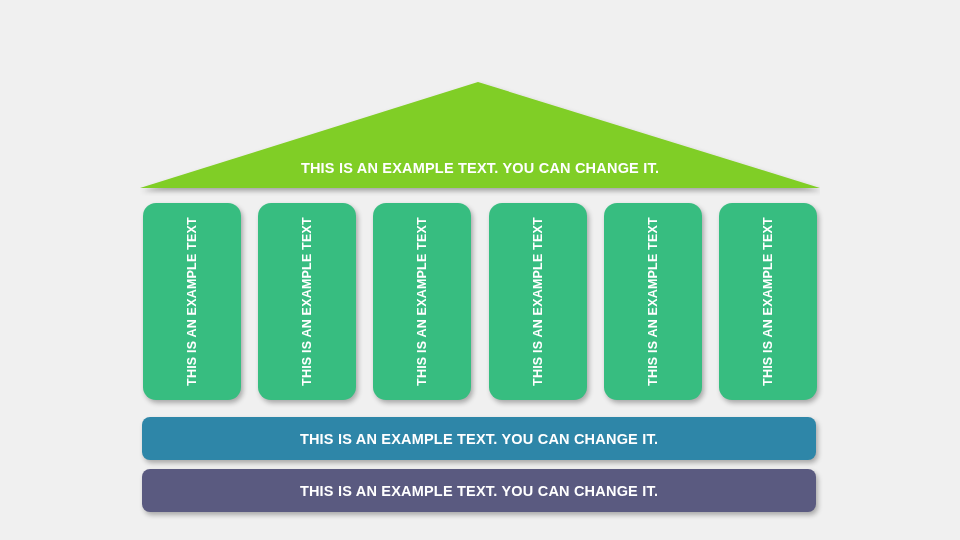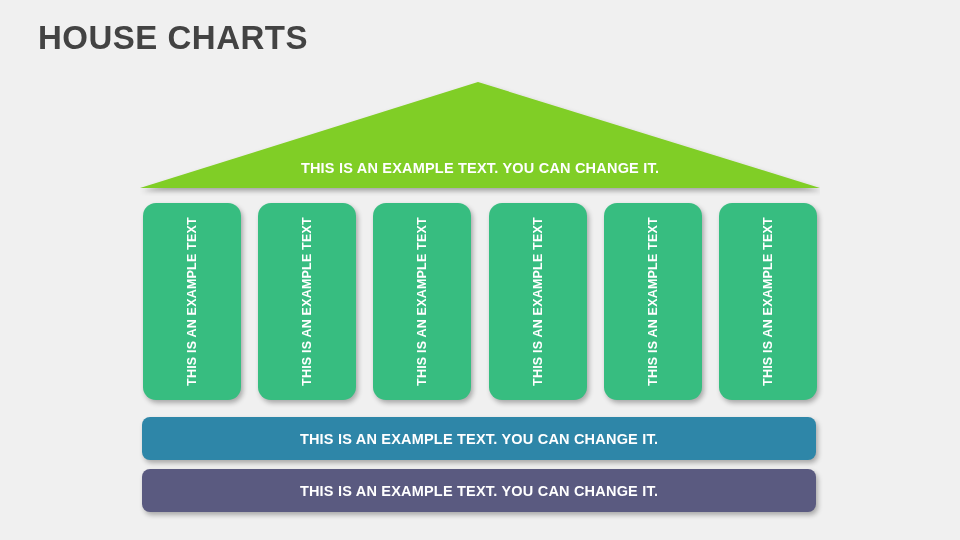--- a/index.html
+++ b/index.html
@@ -134,21 +134,20 @@
     top: 469px;
     height: 43px;
     background: #5a5a80;
   }
 </style>
 </head>
 <body>
 
 <div id="slide">
 
-  <div id="page-title">HOUSE CHARTS</div>
 
   <div id="roof-group">
     <svg id="roof-shape" viewBox="0 0 680 122" width="680" height="122" preserveAspectRatio="none">
       <defs>
         <filter id="roofShadow" x="-20%" y="-20%" width="140%" height="160%">
           <feDropShadow dx="2" dy="3" stdDeviation="2.5" flood-color="#000000" flood-opacity="0.32"></feDropShadow>
         </filter>
       </defs>
       <polygon points="338,8 680,114 0,114" fill="#80ce26" filter="url(#roofShadow)"></polygon>
     </svg>

